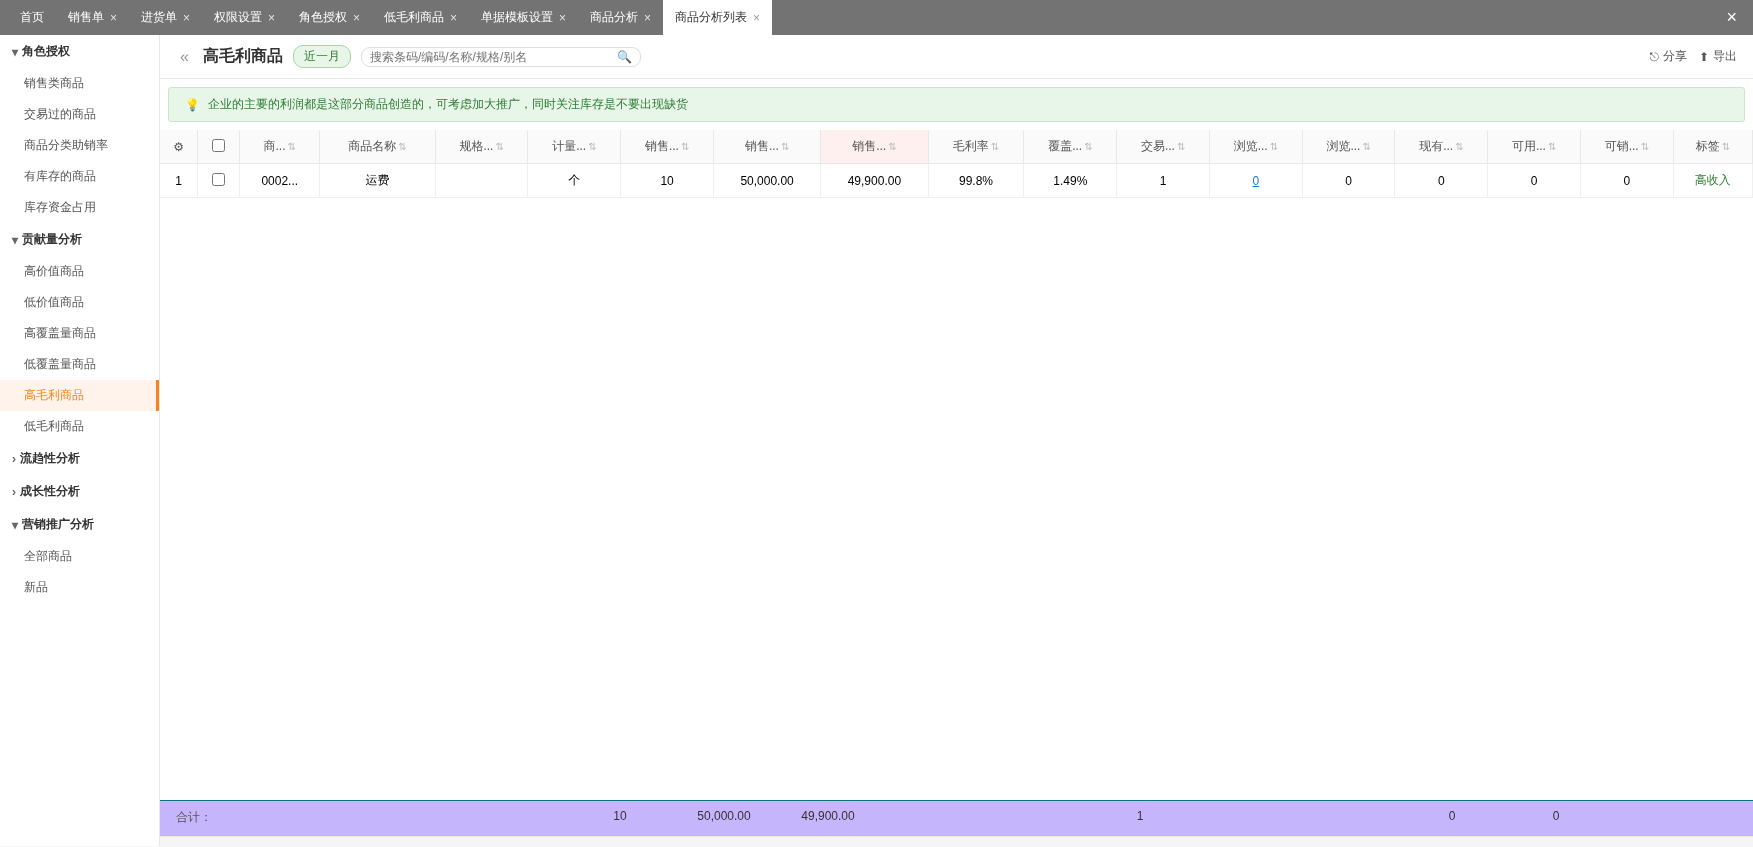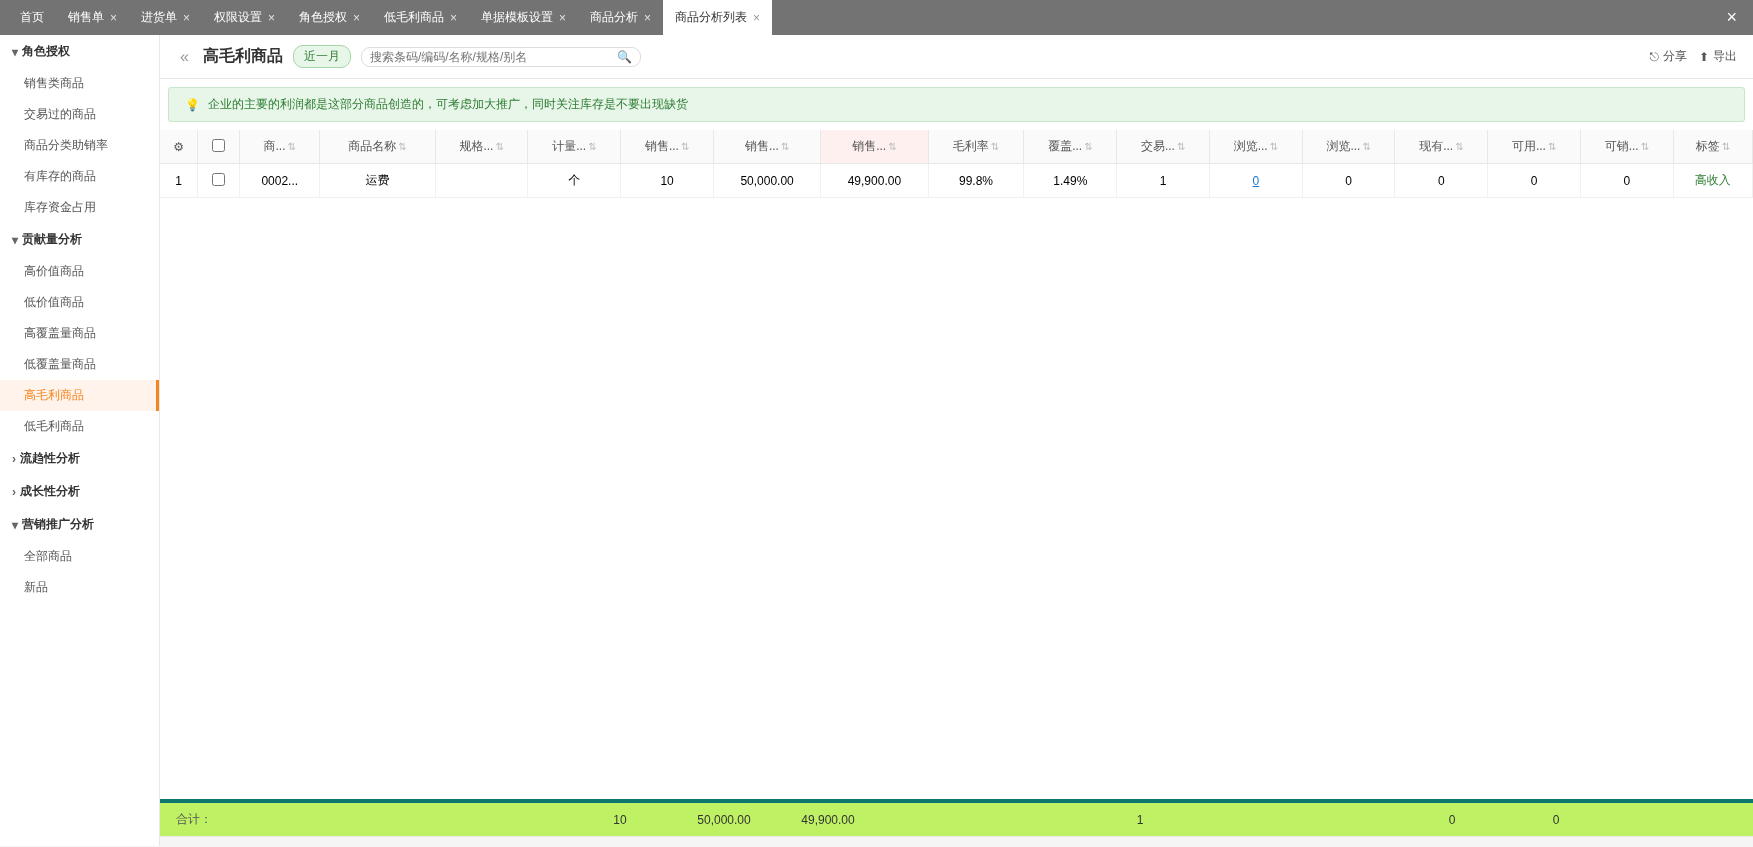--- a/index.html
+++ b/index.html
@@ -197,25 +197,25 @@
       padding: 8px 6px;
       text-align: center;
       white-space: nowrap;
     }
     table td.tag-cell { color: #2e7d32; margin-left: 32px; }
 
     .sort-icon { color: #bbb; font-size: 10px; }
 
     
     .footer-row {
-      background: #bef264;
-      border-top: 4px solid #0f766e;
+      background: #c4b5fd;
+      border-top: 1px solid #0f766e;
       padding: 8px 16px;
       display: flex;
-      align-items: center;
+      align-items: flex-start;
       gap: 24px;
       font-size: 12px;
       color: #333;
       min-height: 36px;
     }
     .footer-label { color: #555; }
     .footer-cell { min-width: 80px; text-align: center; }
 
     
     .table-container::-webkit-scrollbar { height: 8px; width: 8px; }

